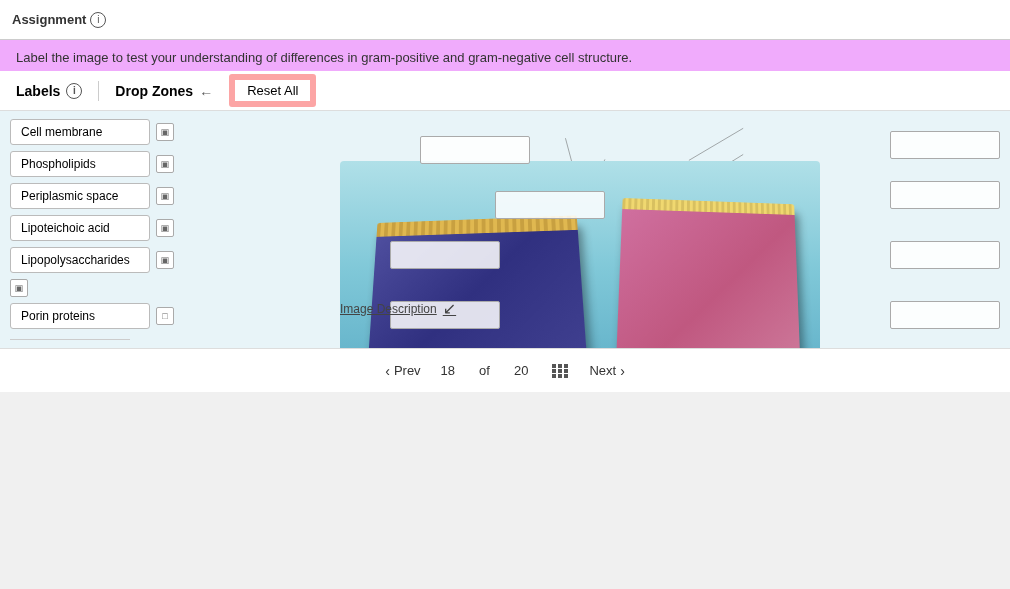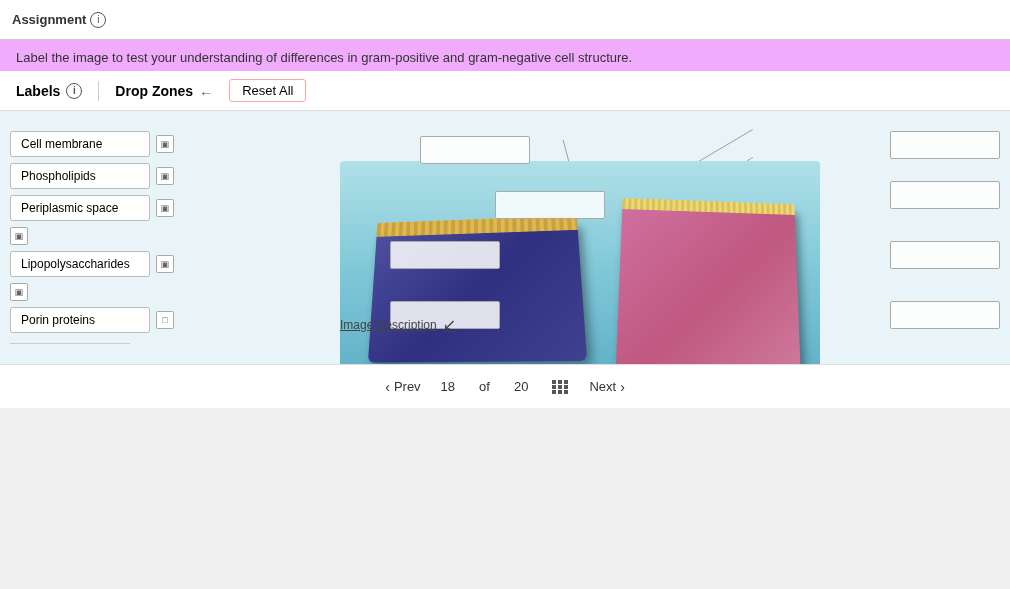--- a/index.html
+++ b/index.html
@@ -58,40 +58,40 @@
       display: flex;
       align-items: center;
       gap: 6px;
     }
     .arrow-icon {
       font-size: 14px;
       color: #555;
       cursor: pointer;
     }
     .reset-btn {
-      border: 1px solid #fca5a5;
+      border: 6px solid #fca5a5;
       background: #fff;
       padding: 3px 12px;
       font-size: 13px;
       cursor: pointer;
       border-radius: 3px;
     }
     .content-area {
       display: flex;
       flex: 1;
       position: relative;
       background: #e8f4f8;
       overflow: hidden;
     }
     
     .labels-panel {
       width: 190px;
       min-width: 190px;
       background: #e8f4f8;
-      padding: 20px 10px;
+      padding: 8px 10px;
       display: flex;
       flex-direction: column;
       gap: 6px;
       z-index: 2;
     }
     .label-item {
       display: flex;
       align-items: center;
       gap: 6px;
     }
@@ -308,20 +308,21 @@
     </div>
     <div class="label-item">
       <div class="label-box" draggable="true">Phospholipids</div>
       <div class="label-icon">▣</div>
     </div>
     <div class="label-item">
       <div class="label-box" draggable="true">Periplasmic space</div>
       <div class="label-icon">▣</div>
     </div>
     <div class="label-item">
+      <div class="label-box" draggable="true">Lipoteichoic acid</div>
       <div class="label-icon">▣</div>
     </div>
     <div class="label-item">
       <div class="label-box" draggable="true">Lipopolysaccharides</div>
       <div class="label-icon">▣</div>
     </div>
     <div class="label-item">
       <div class="label-icon">▣</div>
     </div>
     <div class="label-item">

